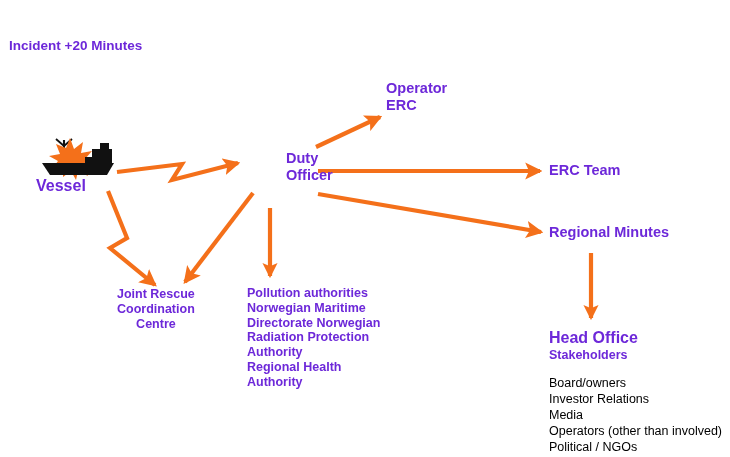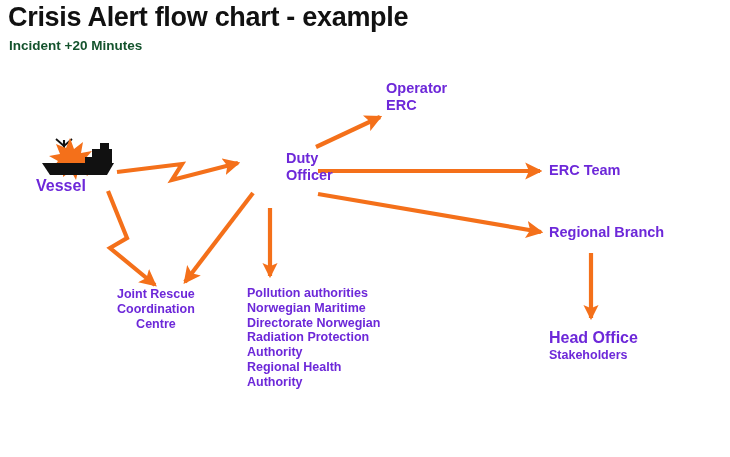--- a/index.html
+++ b/index.html
@@ -37,21 +37,21 @@
     letter-spacing: -0.3px;
     color: #111111;
     white-space: nowrap;
   }
   #page-subtitle {
     position: absolute;
     left: 9px;
     top: 38px;
     font-size: 13.5px;
     font-weight: bold;
-    color: #14532d;
+    color: #6d28d9;
     white-space: nowrap;
   }
   .node-title {
     font-weight: bold;
     font-size: 14.5px;
     white-space: nowrap;
   }
   .node-title-lg {
     font-weight: bold;
     font-size: 16px;
@@ -102,21 +102,20 @@
   #head-office-sub   { }
   #stakeholder-list  { position: absolute; left: 549px; top: 375px; }
   #jrcc-node         { left: 117px; top: 287px; text-align: center; }
   #pollution-node    { left: 247px; top: 286px; }
 </style>
 </head>
 <body>
 
 <div id="canvas">
 
-  <div id="page-title">Crisis Alert flow chart - example</div>
   <div id="page-subtitle">Incident +20 Minutes</div>
 
   <svg id="arrow-layer" viewBox="0 0 730 457" width="730" height="457">
     <defs>
       <marker id="ah" viewBox="0 0 10 10" refX="8.6" refY="5" markerWidth="4.1" markerHeight="4.1" orient="auto-start-reverse">
         <path d="M 0 0 L 10 5 L 0 10 L 2.2 5 z" fill="#f4701a"></path>
       </marker>
       <marker id="ah-v" viewBox="0 0 10 10" refX="8.6" refY="5" markerWidth="3.6" markerHeight="3.6" orient="auto-start-reverse">
         <path d="M 0 0 L 10 5 L 0 10 L 2.2 5 z" fill="#f4701a"></path>
       </marker>
@@ -165,28 +164,35 @@
   <div class="node" id="operator-erc-node">
     <div class="node-title">Operator</div>
     <div class="node-title">ERC</div>
   </div>
 
   <div class="node" id="erc-team-node">
     <div class="node-title">ERC Team</div>
   </div>
 
   <div class="node" id="regional-branch-node">
-    <div class="node-title">Regional Branch</div>
+    <div class="node-title">Regional Minutes</div>
   </div>
 
   <div class="node" id="head-office-node">
     <div class="node-title-lg">Head Office</div>
     <div class="node-sub" id="head-office-sub">Stakeholders</div>
   </div>
 
+  <div id="stakeholder-list">
+    <div class="plain-list">Board/owners</div>
+    <div class="plain-list">Investor  Relations</div>
+    <div class="plain-list">Media</div>
+    <div class="plain-list">Operators (other than involved)</div>
+    <div class="plain-list">Political / NGOs</div>
+  </div>
 
   <div class="node" id="jrcc-node">
     <div class="node-list">Joint Rescue</div>
     <div class="node-list">Coordination</div>
     <div class="node-list">Centre</div>
   </div>
 
   <div class="node" id="pollution-node">
     <div class="node-list">Pollution authorities</div>
     <div class="node-list">Norwegian Maritime</div>

